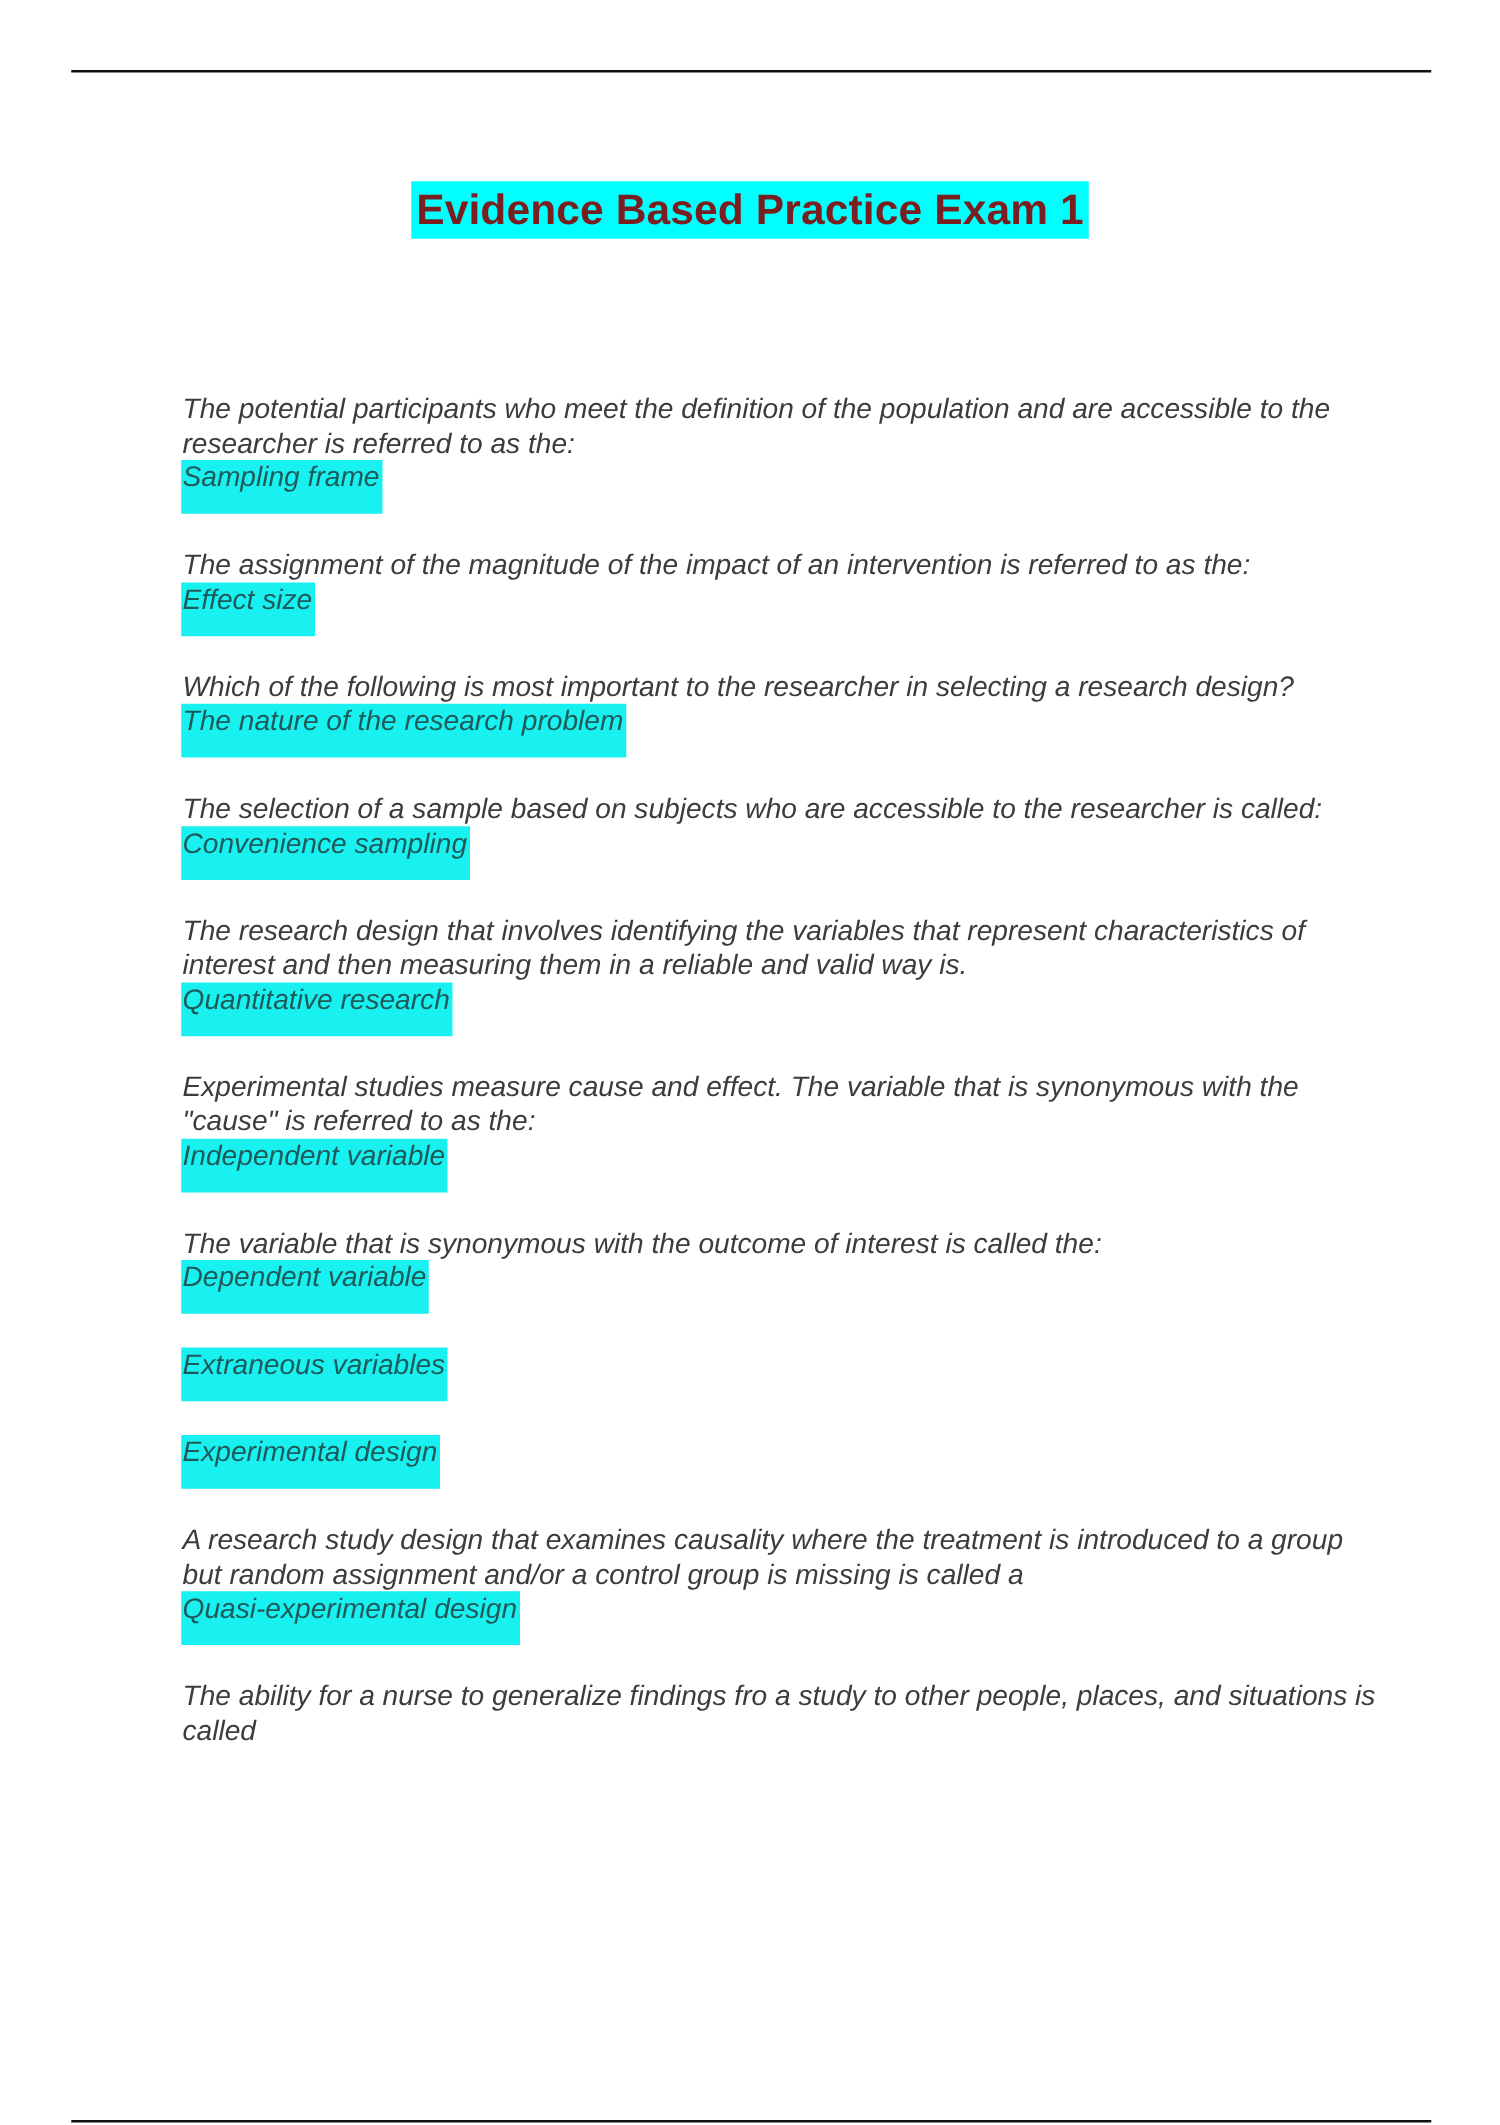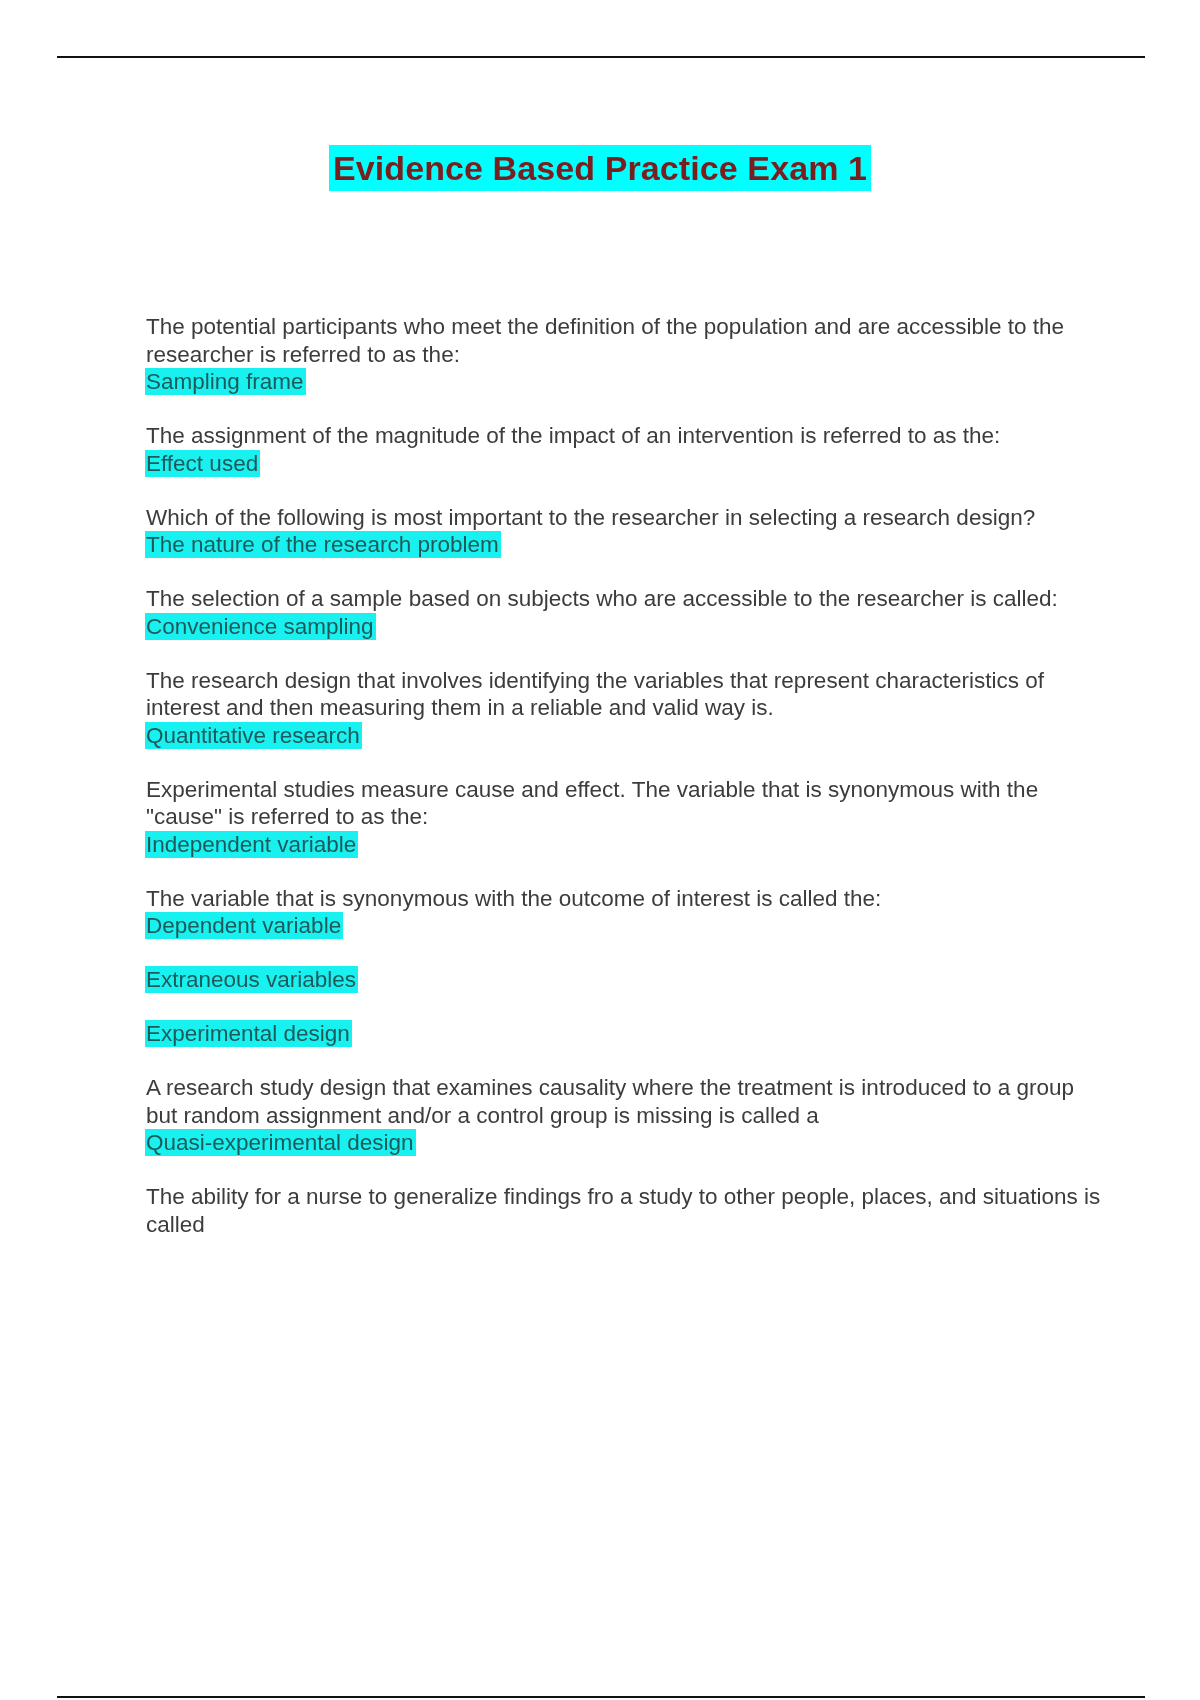--- a/index.html
+++ b/index.html
@@ -43,54 +43,55 @@
   }
 
   .qa-list {
     position: absolute;
     top: 313px;
     left: 146px;
     width: 960px;
   }
   .qa {
     margin: 0 0 27px 0;
+    font-style: italic;
   }
   .question {
     color: #3c3c3c;
     font-size: 22.5px;
     line-height: 27.5px;
     margin: 0;
   }
   .answer {
     display: inline-block;
     background: #19f0f0;
     color: #1f5a5a;
     font-size: 22.5px;
     line-height: 27px;
-    padding: 0 2px 0 1px;
+    padding: 0 2px 16px 1px;
     margin-left: -1px;
   }
 </style>
 </head>
 <body>
 
 <div class="rule rule-top"></div>
 
 <div class="title-wrap">
   <span class="title">Evidence Based Practice Exam 1</span>
 </div>
 
 <div class="qa-list">
   <div class="qa">
     <p class="question">The potential participants who meet the definition of the population and are accessible to the researcher is referred to as the:</p>
     <span class="answer">Sampling frame</span>
   </div>
   <div class="qa">
     <p class="question">The assignment of the magnitude of the impact of an intervention is referred to as the:</p>
-    <span class="answer">Effect used</span>
+    <span class="answer">Effect size</span>
   </div>
   <div class="qa">
     <p class="question">Which of the following is most important to the researcher in selecting a research design?</p>
     <span class="answer">The nature of the research problem</span>
   </div>
   <div class="qa">
     <p class="question">The selection of a sample based on subjects who are accessible to the researcher is called:</p>
     <span class="answer">Convenience sampling</span>
   </div>
   <div class="qa">

